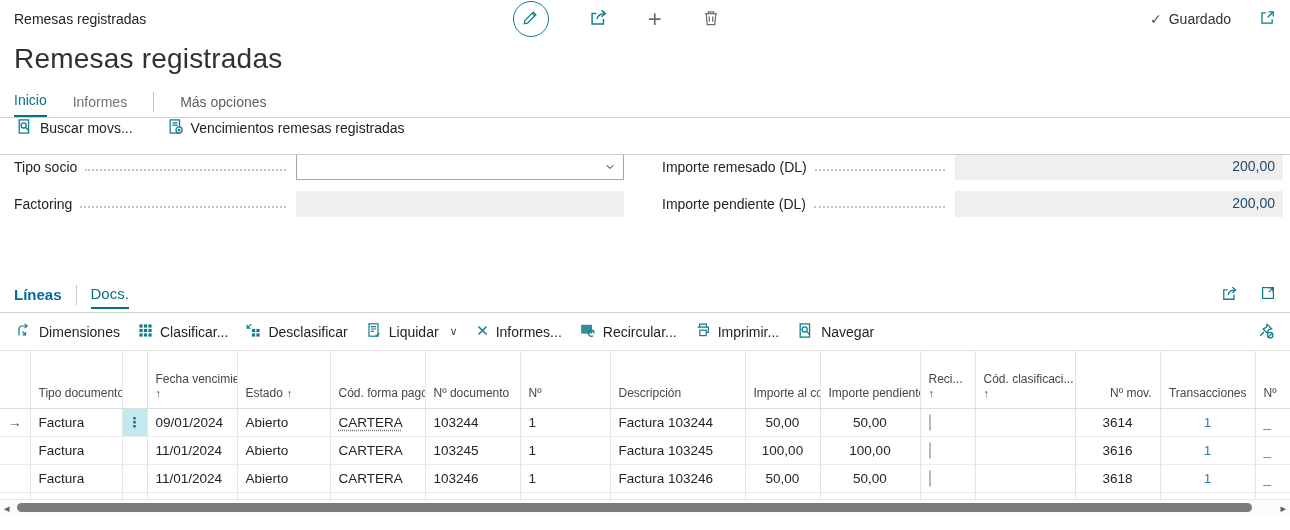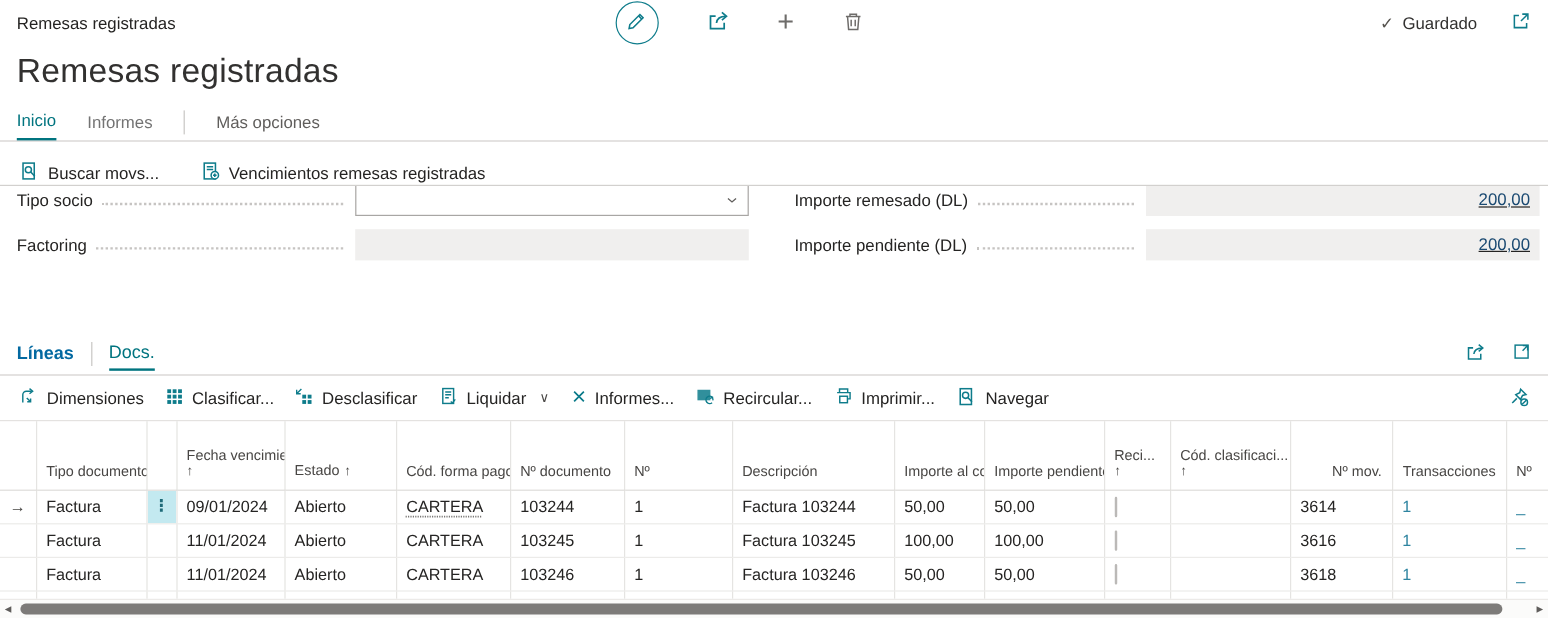--- a/index.html
+++ b/index.html
@@ -24,33 +24,33 @@
 
   
   .tabs { height:30px; display:flex; align-items:flex-end; gap:26px; padding:0 14px;
     border-bottom:1px solid #d2d0ce; font-size:14px; }
   .tab { padding-bottom:7px; cursor:pointer; color:#737373; }
   .tab.active { color:#00747f; border-bottom:2px solid #00747f; }
   .tab.muted { color:#605e5c; }
   .vdiv { width:1px; height:20px; background:#c8c6c4; align-self:center; margin-bottom:2px; }
 
   
-  .actionbar { height:37px; display:flex; align-items:flex-end; gap:34px; padding:0 16px;
+  .actionbar { height:37px; display:flex; align-items:flex-start; gap:34px; padding:0 16px;
     border-bottom:1px solid #d2d0ce; font-size:14px; }
   .act { display:flex; align-items:center; gap:7px; cursor:pointer; color:#252423; white-space:nowrap; }
   .act svg { flex:none; }
 
   
   .form-clip { height:76px; overflow:hidden; }
   .form-inner { margin-top:-7px; display:grid; grid-template-columns:610px 1fr; column-gap:38px;
     padding:0 7px 0 14px; }
   .frow { display:flex; align-items:center; height:37px; }
   .flabel { font-size:14px; color:#252423; white-space:nowrap; }
   .leaders { flex:1; border-bottom:2px dotted #c6c4c2; margin:0 10px 0 8px; height:8px; }
-  .ffield { width:328px; height:26px; position:relative; flex:none;text-decoration:underline; }
+  .ffield { width:328px; height:26px; position:relative; flex:none; }
   .ffield.select { border:1px solid #a8a6a4; background:#fff; }
   .ffield.disabled { background:#f0efee; }
   .ffield .chev { position:absolute; right:7px; top:6px; color:#605e5c; }
   .fvalue { display:block; text-align:right; padding:4px 8px 0 0; font-size:14px; color:#1b4a72; }
 
   .gap-block { height:46px; }
 
   
   .lines-head { height:36px; display:flex; align-items:center; padding:0 14px; border-bottom:1px solid #d2d0ce; }
   .lines-title { font-size:15px; font-weight:700; color:#0369a1; }
@@ -67,21 +67,21 @@
   
   table { width:1290px; border-collapse:collapse; table-layout:fixed; }
   th, td { border-right:1px solid #e5e4e2; overflow:hidden; white-space:nowrap; }
   thead th { height:57px; vertical-align:bottom; text-align:left; font-weight:400; font-size:12px;
     color:#484644; padding:3px 8px 7px; border-bottom:1px solid #dedcda; line-height:1.25; }
   thead th.num { text-align:right; }
   .sort { font-size:11px; color:#484644; }
   .sort.blk { display:block; }
   .sort.inl { margin-left:4px; }
   tbody td { height:28px; font-size:13.5px; padding:0 8px; border-bottom:1px solid #ecebe9; color:#252423; }
-  td.num { text-align:left; }
+  td.num { text-align:center; }
   td.c-sel { text-align:center; color:#484644; padding:0 2px; }
   td.c-opt { text-align:center; padding:0; }
   td.c-opt.active { background:#c3e9f0; color:#1d6a78; font-weight:700; cursor:pointer; }
   .dotted-underline { text-decoration:underline dotted #7a7876; text-underline-offset:3px; }
   td.link, .link-val { color:#2e84a0; cursor:pointer; }
   .chkbox { width:14px; height:14px; border:1px solid #bbb9b7; background:#f6f5f4; border-radius:2px; margin:0 auto; }
   tr.sliver td { height:7px; border-bottom:none; }
 
   
   .hscroll { height:16px; background:#fbfbfa; border-top:1px solid #eceae8; position:relative; }

